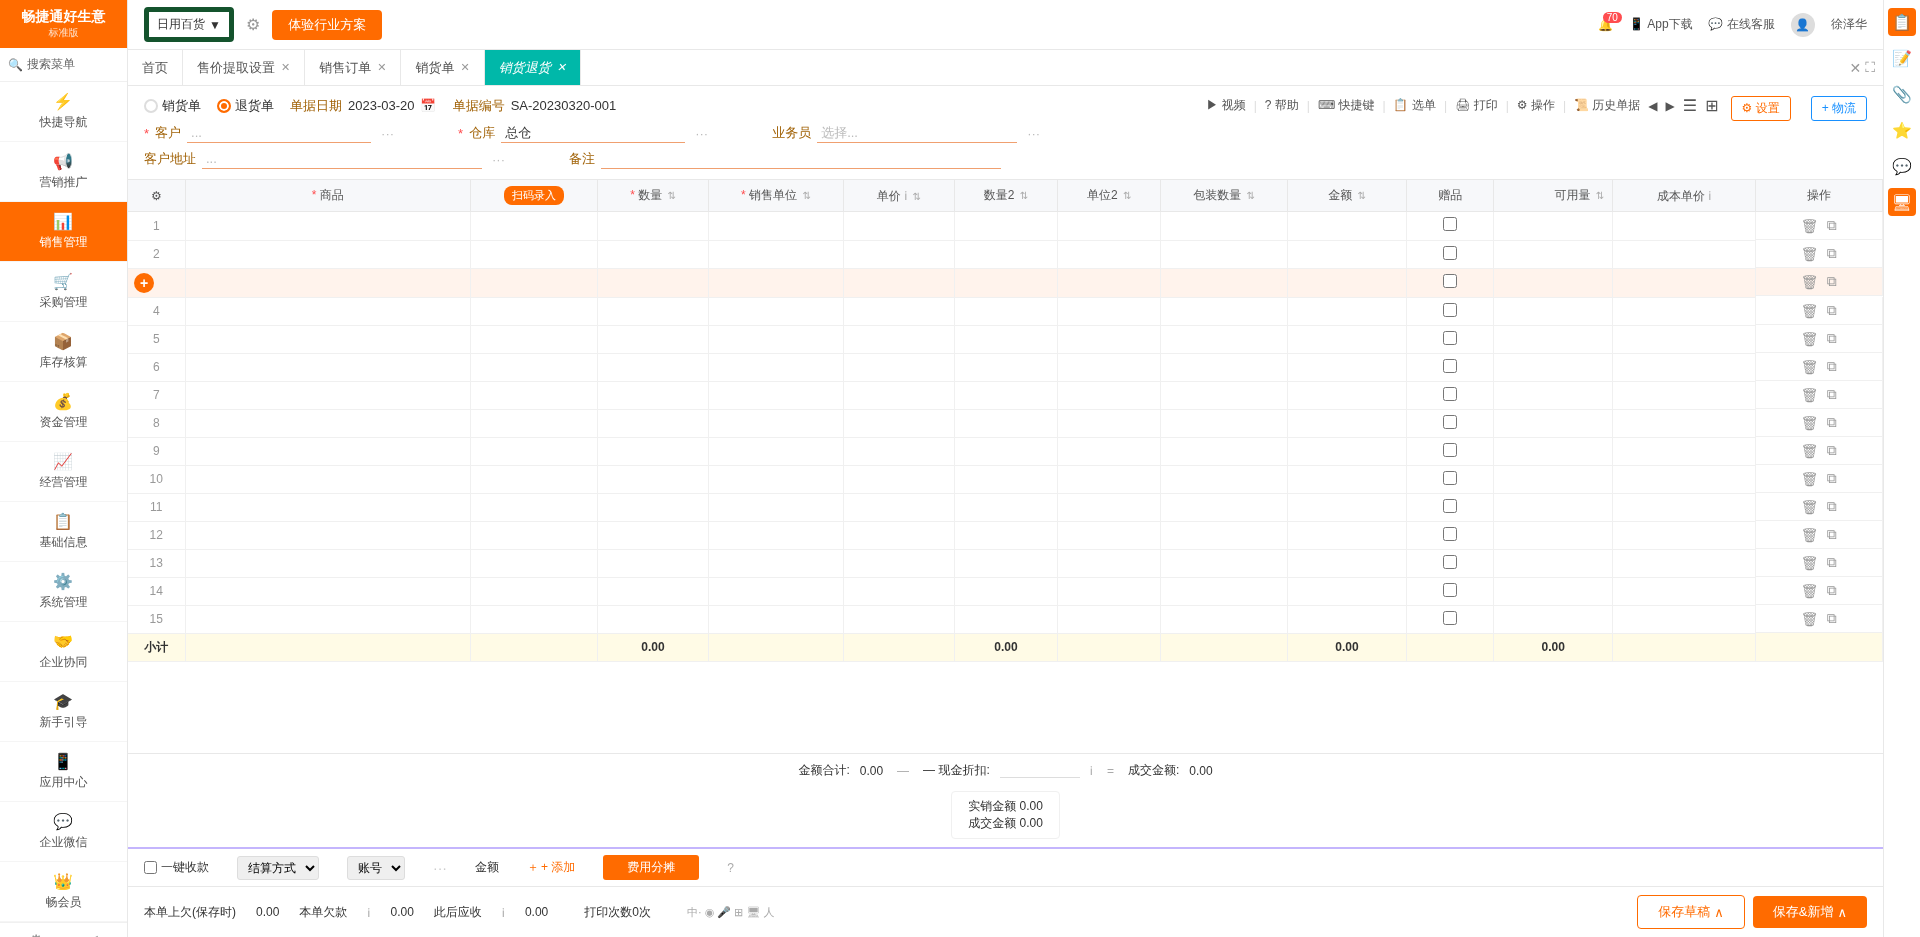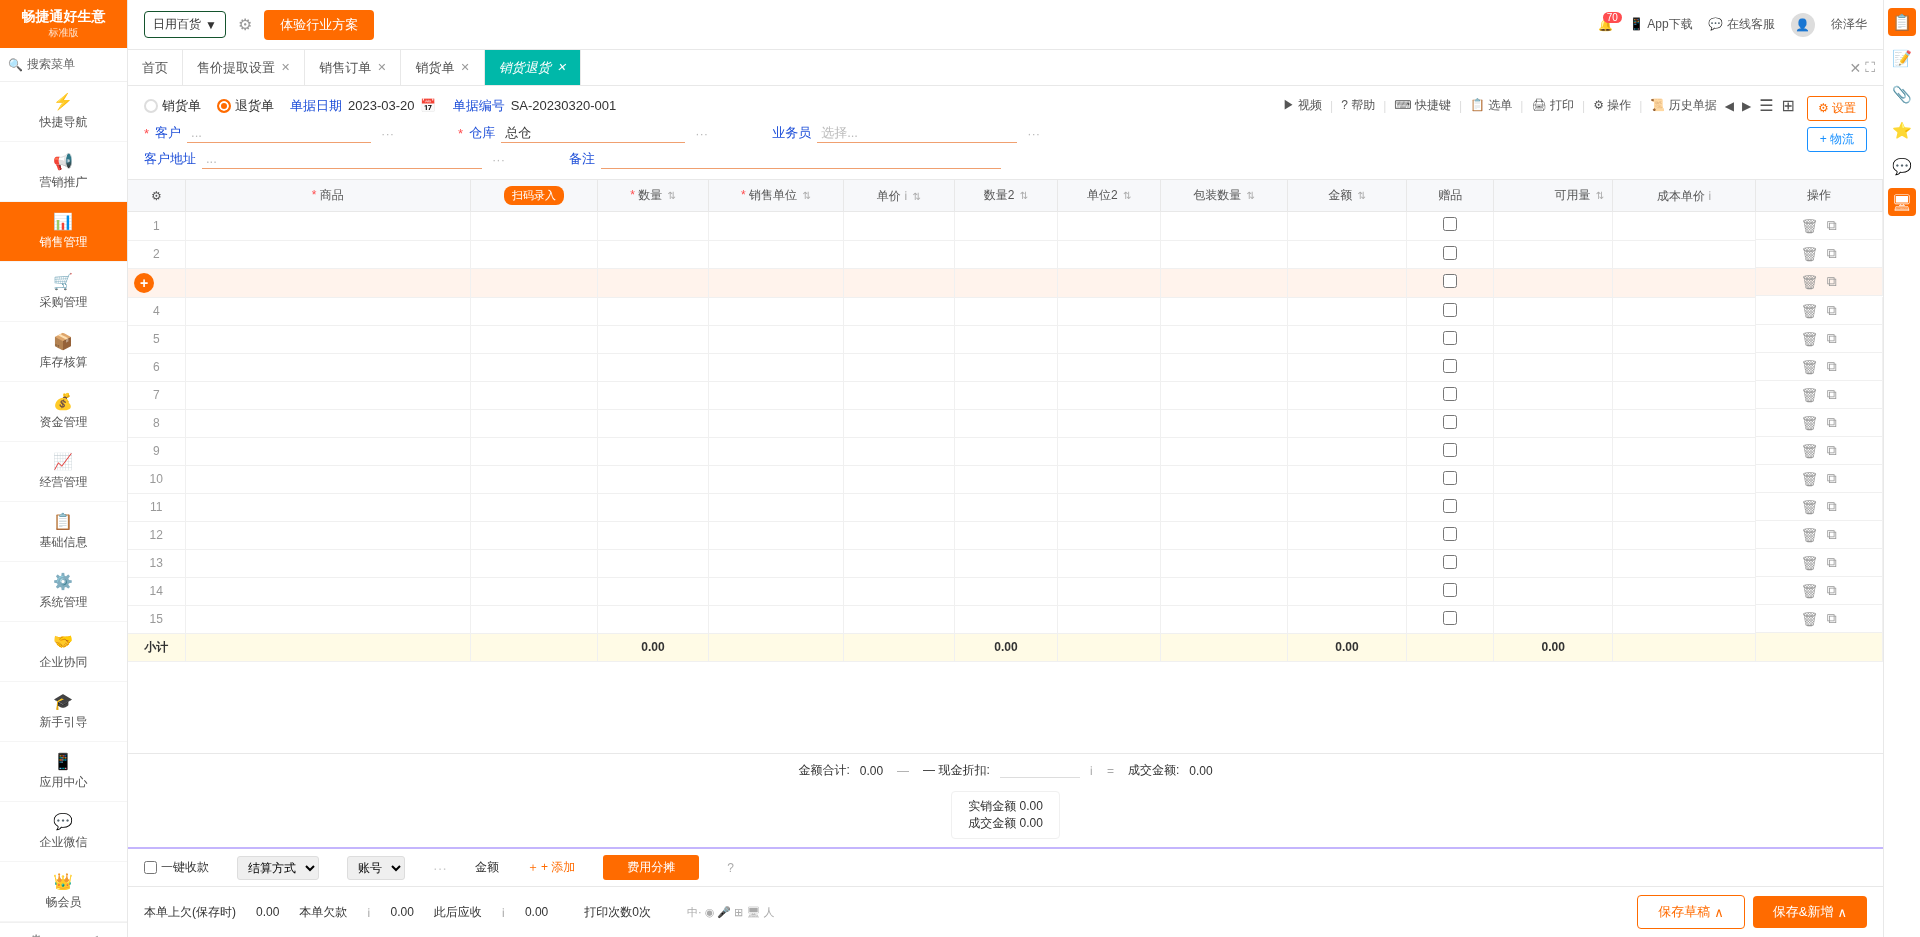--- a/index.html
+++ b/index.html
@@ -14,21 +14,21 @@
     .sidebar-search span { font-size: 12px; color: #666; }
     .sidebar-item { display: flex; flex-direction: column; align-items: center; padding: 10px 0; cursor: pointer; color: #555; font-size: 12px; gap: 3px; border-bottom: 1px solid #f5f5f5; }
     .sidebar-item.active { background: #ff6b00; color: #fff; }
     .sidebar-item .icon { font-size: 16px; }
     .sidebar-bottom { margin-top: auto; padding: 8px; display: flex; justify-content: space-around; border-top: 1px solid #f0f0f0; }
     .sidebar-bottom span { cursor: pointer; color: #999; font-size: 16px; }
 
     
     .topbar { height: 50px; background: #fff; display: flex; align-items: center; justify-content: space-between; padding: 0 16px; border-bottom: 1px solid #e8e8e8; flex-shrink: 0; }
     .topbar-left { display: flex; align-items: center; gap: 12px; }
-    .topbar-select { display: flex; align-items: center; gap: 4px; border: 1px solid #14532d; border-radius: 4px; padding: 4px 8px; font-size: 12px; cursor: pointer; }
+    .topbar-select { display: flex; align-items: center; gap: 4px; border: 5px solid #14532d; border-radius: 4px; padding: 4px 8px; font-size: 12px; cursor: pointer; }
     .topbar-settings { color: #999; cursor: pointer; font-size: 16px; }
     .btn-trial { background: #ff6b00; color: #fff; border: none; border-radius: 4px; padding: 6px 16px; font-size: 13px; cursor: pointer; }
     .topbar-right { display: flex; align-items: center; gap: 16px; font-size: 12px; color: #555; }
     .topbar-right .notif { position: relative; cursor: pointer; }
     .notif-badge { position: absolute; top: -6px; right: -8px; background: #ff4d4f; color: #fff; border-radius: 10px; font-size: 10px; padding: 0 4px; }
     .topbar-right span { cursor: pointer; }
     .user-avatar { width: 24px; height: 24px; border-radius: 50%; background: #ddd; display: inline-flex; align-items: center; justify-content: center; }
 
     
     .tabbar { height: 36px; background: #fff; display: flex; align-items: center; border-bottom: 1px solid #e8e8e8; flex-shrink: 0; overflow: hidden; }
@@ -37,21 +37,21 @@
     .tab.active .tab-close { color: #fff; }
     .tab-close { font-size: 11px; color: #999; margin-left: 2px; }
     .tabbar-actions { margin-left: auto; display: flex; align-items: center; padding: 0 8px; gap: 4px; }
     .tabbar-actions span { cursor: pointer; color: #999; font-size: 14px; }
     .form-row { display: flex; align-items: center; gap: 16px; flex-wrap: wrap; }
     .form-radio-group { display: flex; gap: 16px; align-items: center; }
     .form-radio { display: flex; align-items: center; gap: 4px; cursor: pointer; font-size: 13px; }
     .radio-dot { width: 14px; height: 14px; border-radius: 50%; border: 2px solid #ddd; display: inline-block; }
     .radio-dot.checked { border-color: #ff6b00; background: #ff6b00; box-shadow: inset 0 0 0 2px #fff; }
     .form-field { display: flex; align-items: center; gap: 6px; font-size: 13px; }
-    .form-field label { color: #1d4ed8; white-space: nowrap; }
+    .form-field label { color: #a16207; white-space: nowrap; }
     .form-input { border: none; border-bottom: 1px solid #f0a070; outline: none; font-size: 13px; padding: 2px 4px; min-width: 120px; color: #333; background: transparent; }
     .form-input::placeholder { color: #bbb; }
     .form-dots { color: #bbb; cursor: pointer; margin-left: 4px; }
     .side-btn { border: 1px solid #ddd; border-radius: 3px; padding: 3px 10px; font-size: 12px; cursor: pointer; background: #fff; white-space: nowrap; }
     .side-btn-orange { color: #ff6b00; border-color: #ff6b00; }
     .side-btn-blue { color: #1890ff; border-color: #1890ff; }
     table { width: 100%; border-collapse: collapse; table-layout: fixed; }
     thead tr { background: #f7f8fa; }
     th { padding: 6px 8px; text-align: center; font-size: 12px; font-weight: normal; color: #555; border-bottom: 1px solid #e8e8e8; border-right: 1px solid #e8e8e8; white-space: nowrap; position: relative; }
     td { padding: 4px 6px; text-align: center; font-size: 12px; color: #333; border-bottom: 1px solid #f0f0f0; border-right: 1px solid #f0f0f0; height: 28px; }
@@ -296,21 +296,21 @@
               <input class="form-input" placeholder="..." style="min-width: 280px;">
               <span class="form-dots">···</span>
             </div>
             <div class="form-field" style="margin-left:48px;">
               <label>备注</label>
               <input class="form-input" style="min-width: 400px;">
             </div>
           </div>
         </div>
 
-        <div style="display:flex; flex-direction:column; gap:6px; flex-shrink:0;">
+        <div style="display:flex; flex-direction:row; gap:20px; flex-shrink:0;">
           <button class="side-btn side-btn-orange">⚙ 设置</button>
           <button class="side-btn side-btn-blue">+ 物流</button>
         </div>
       </div>
     </div>
 
     <div class="table-section">
       <div style="overflow:auto; flex:1;">
         <table>
           <thead>

